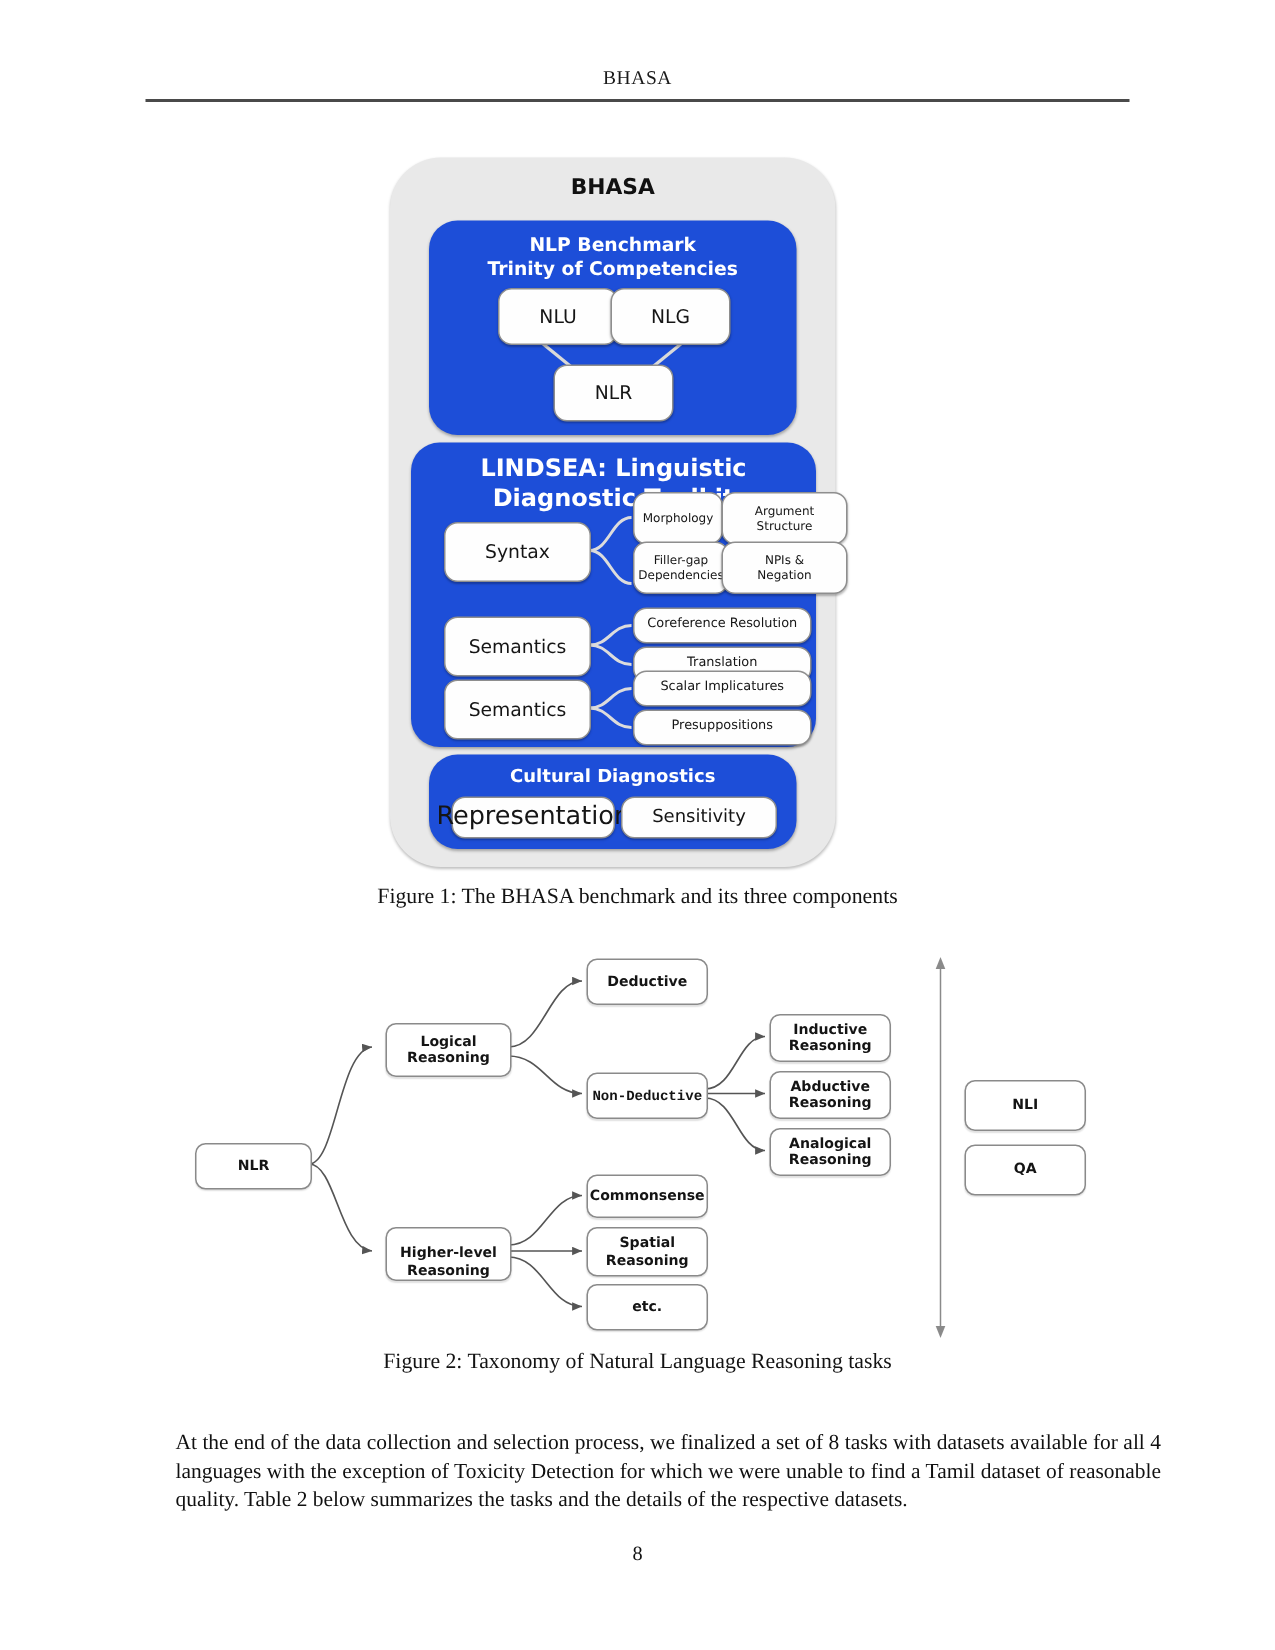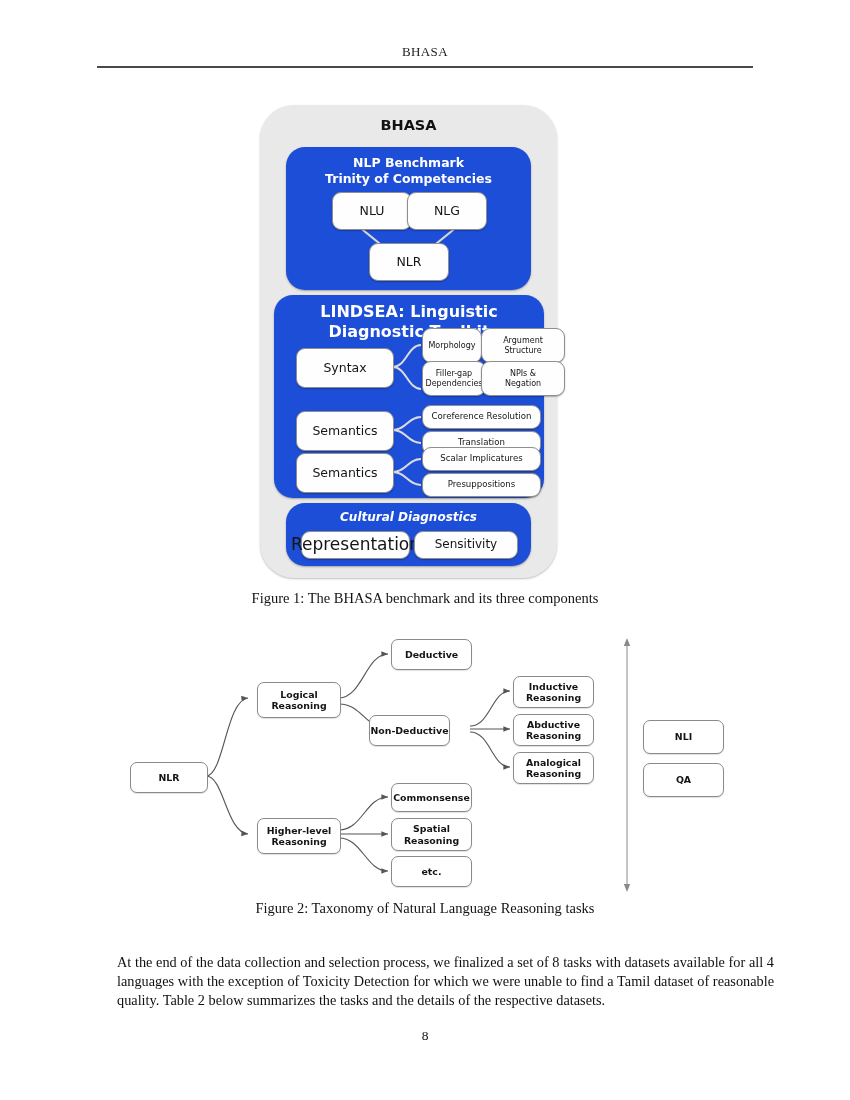--- a/index.html
+++ b/index.html
@@ -117,21 +117,21 @@
     <div class="wbox" style="left:207px;top:66px;width:58px;height:33px;font-size:8px;padding:0 12px;">NPIs &amp; Negation</div>
 
     <div class="wbox" style="left:148px;top:110px;width:117px;height:22px;font-size:8.6px;">Coreference Resolution</div>
     <div class="wbox" style="left:148px;top:136px;width:117px;height:22px;font-size:8.6px;">Translation</div>
 
     <div class="wbox" style="left:148px;top:152px;width:117px;height:22px;font-size:8.6px;">Scalar Implicatures</div>
     <div class="wbox" style="left:148px;top:178px;width:117px;height:22px;font-size:8.6px;">Presuppositions</div>
   </div>
 
   <div class="panel" style="left:26px;top:398px;width:245px;height:63px;">
-    <div class="panel-title" style="top:7px;font-size:12px;font-style:italic;">Cultural Diagnostics</div>
+    <div class="panel-title" style="top:7px;font-size:12px;">Cultural Diagnostics</div>
     <div class="wbox" style="left:15px;top:28px;width:107px;height:26px;font-size:17px;">Representation</div>
     <div class="wbox" style="left:128px;top:28px;width:102px;height:26px;font-size:12px;">Sensitivity</div>
   </div>
 </div>
 
 <div class="caption" style="top:590px;">Figure 1: The BHASA benchmark and its three components</div>
 
 <div id="fig2">
   <svg class="ov" width="850" height="1100">
     <defs>
@@ -164,27 +164,27 @@
     <path d="M627,892 L630.2,884 L623.8,884 z" fill="#8a8a8a"></path>
   </svg>
 
   <div class="nbox" style="left:130px;top:762px;width:76px;height:29px;">NLR</div>
 
   <div class="nbox" style="left:257px;top:682px;width:82px;height:34px;flex-direction:column;">
     <span>Logical</span>
     <span>Reasoning</span>
   </div>
 
-  <div class="nbox" style="left:257px;top:818px;width:82px;height:34px;flex-direction:column;">
+  <div class="nbox" style="left:257px;top:818px;width:82px;height:34px;flex-direction:column;justify-content:flex-end;">
     <span>Higher-level</span>
     <span>Reasoning</span>
   </div>
 
   <div class="nbox" style="left:391px;top:639px;width:79px;height:29px;">Deductive</div>
-  <div class="nbox" style="left:369px;top:715px;width:79px;height:29px;">Non-Deductive</div>
+  <div class="nbox" style="left:391px;top:715px;width:79px;height:29px;font-family:Liberation Mono, monospace;">Non-Deductive</div>
 
   <div class="nbox" style="left:513px;top:676px;width:79px;height:30px;flex-direction:column;">
     <span>Inductive</span>
     <span>Reasoning</span>
   </div>
   <div class="nbox" style="left:513px;top:714px;width:79px;height:30px;flex-direction:column;">
     <span>Abductive</span>
     <span>Reasoning</span>
   </div>
   <div class="nbox" style="left:513px;top:752px;width:79px;height:30px;flex-direction:column;align-items:center;">

